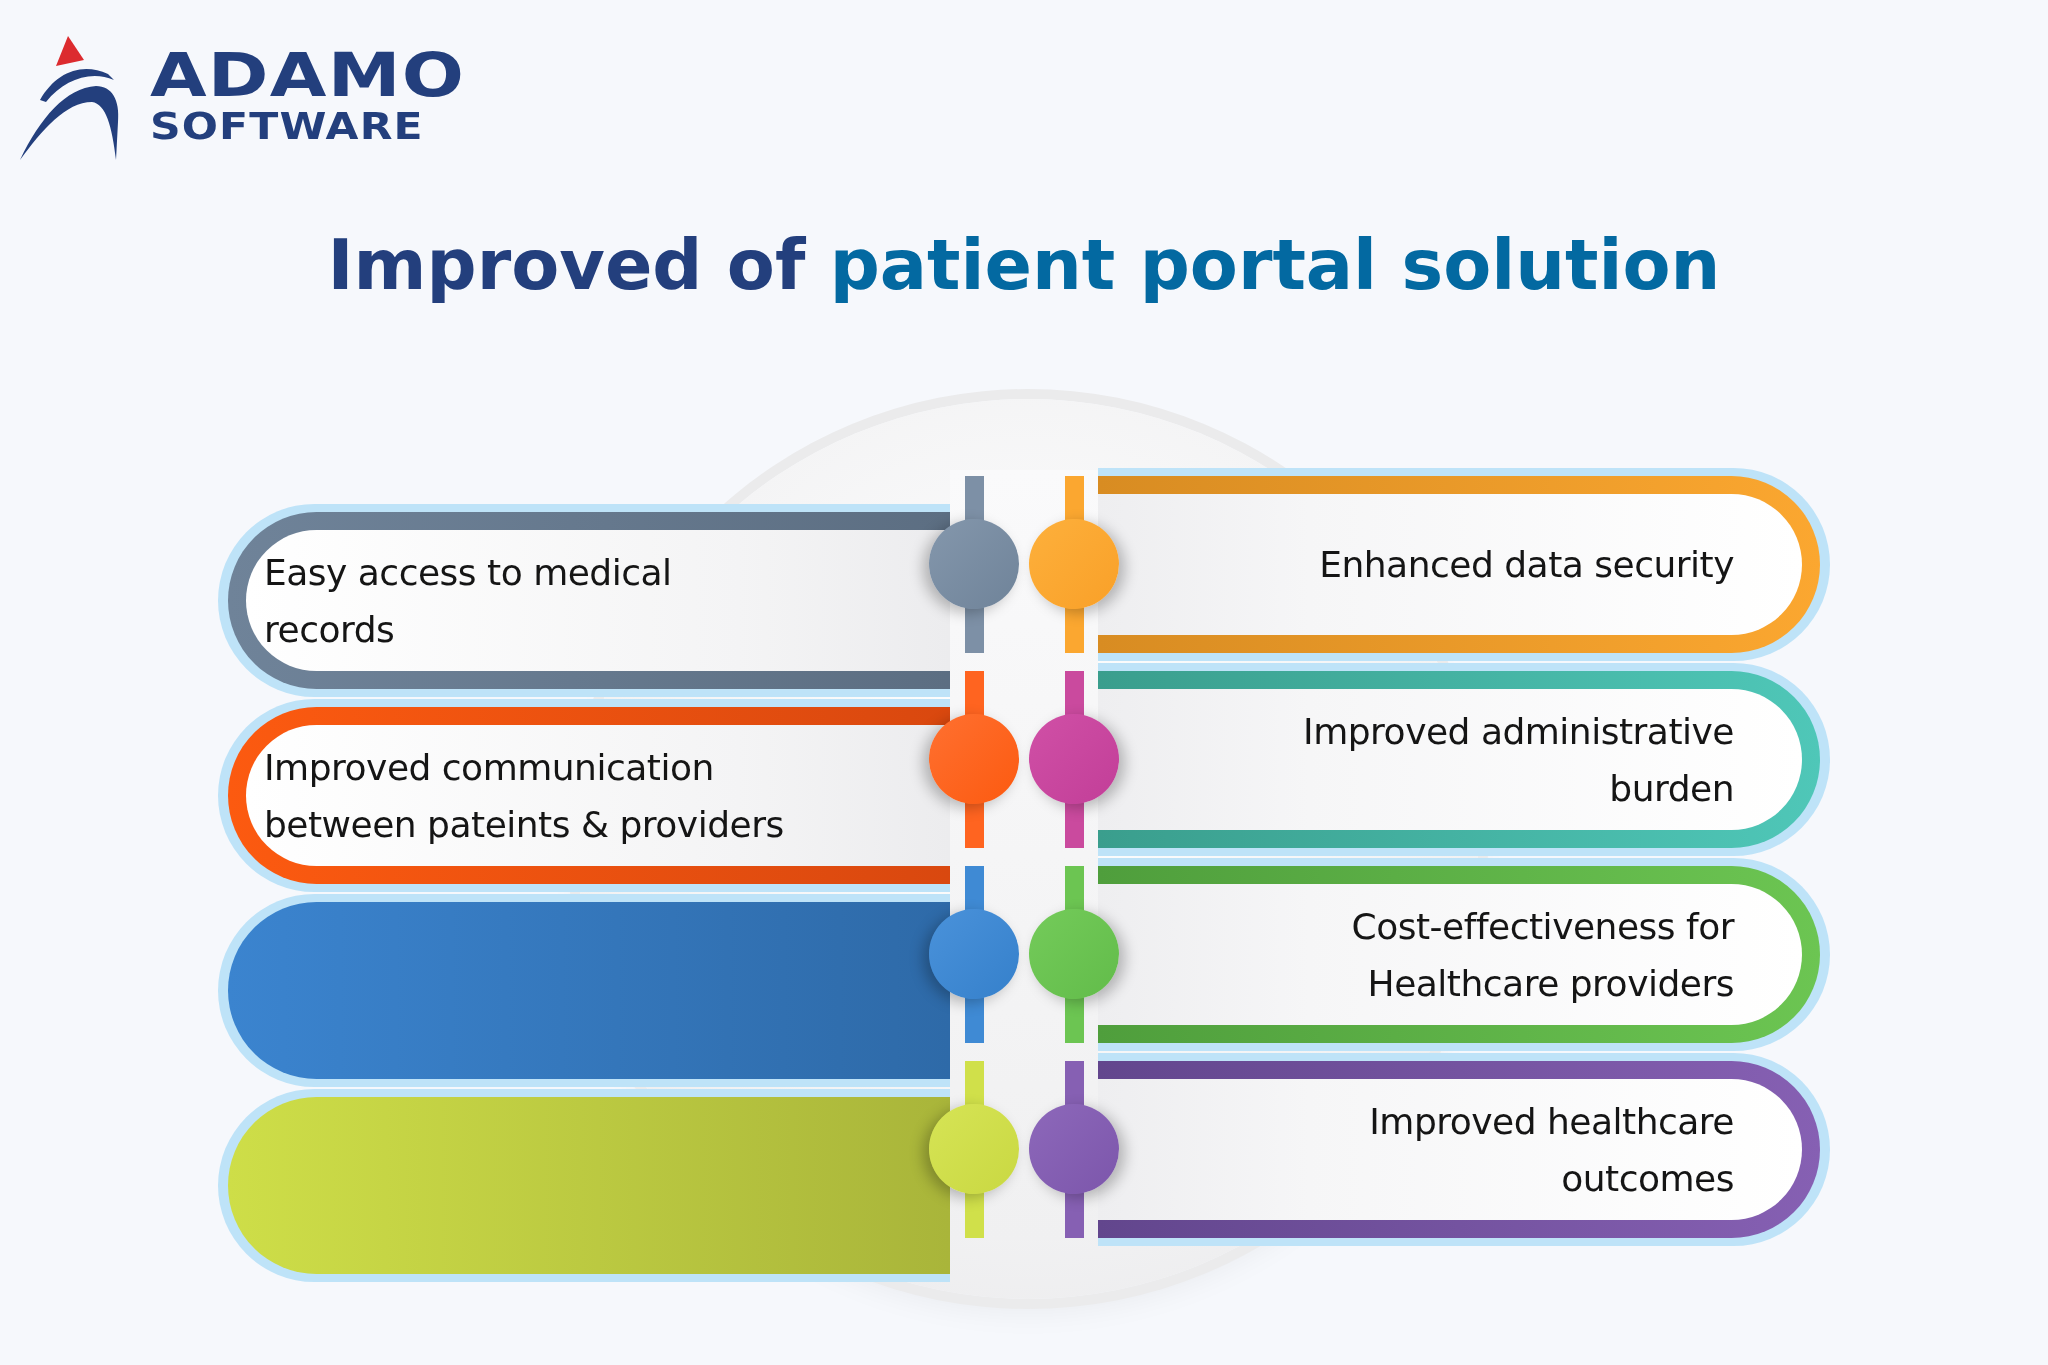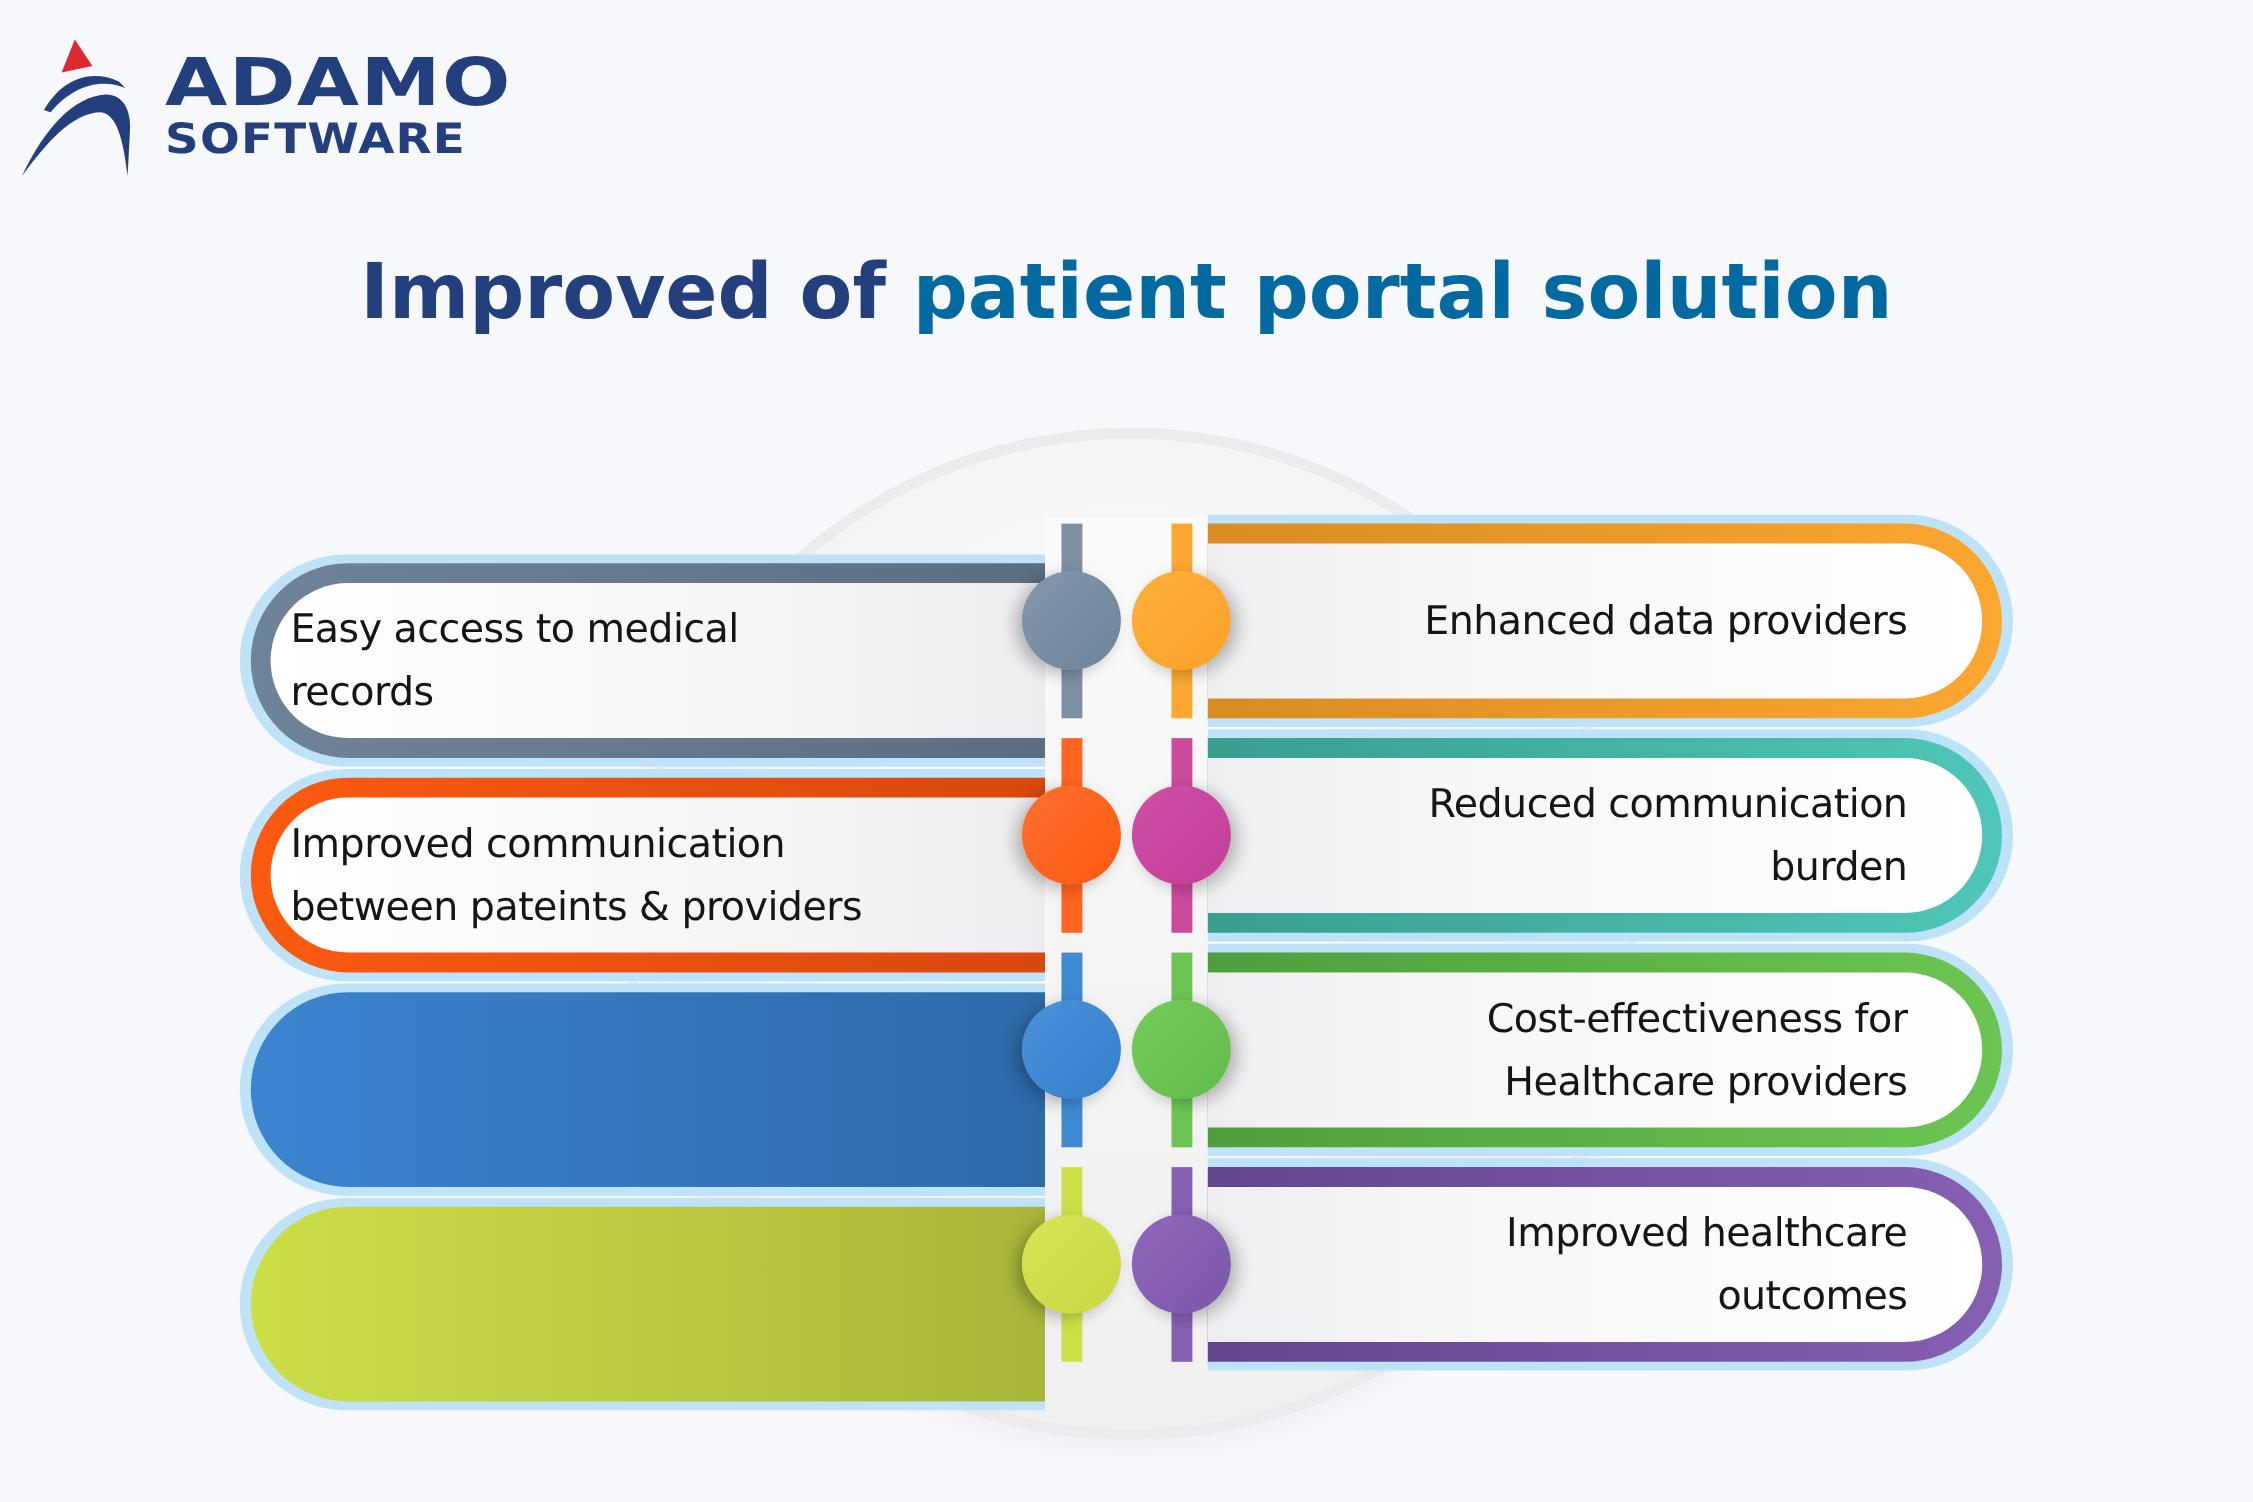--- a/index.html
+++ b/index.html
@@ -118,28 +118,28 @@
 </div>
 <div class="card left" style="top:1061px">
   <div class="outer"></div>
   <div class="band" style="background:linear-gradient(to right,#CEDE48,#A9B53A)"></div>
 </div>
 
 <div class="card right" style="top:476px">
   <div class="outer"></div>
   <div class="band" style="background:linear-gradient(to right,#D88C22,#FBA730)"></div>
   <div class="inner">
-    <div class="label">Enhanced data providers</div>
+    <div class="label">Enhanced data security</div>
   </div>
 </div>
 <div class="card right" style="top:671px">
   <div class="outer"></div>
   <div class="band" style="background:linear-gradient(to right,#3A9E8D,#4FC7B8)"></div>
   <div class="inner">
-    <div class="label">Reduced communication
+    <div class="label">Improved administrative
 burden</div>
   </div>
 </div>
 <div class="card right" style="top:866px">
   <div class="outer"></div>
   <div class="band" style="background:linear-gradient(to right,#4F9E3C,#6CC552)"></div>
   <div class="inner">
     <div class="label">Cost-effectiveness for
 Healthcare providers</div>
   </div>

